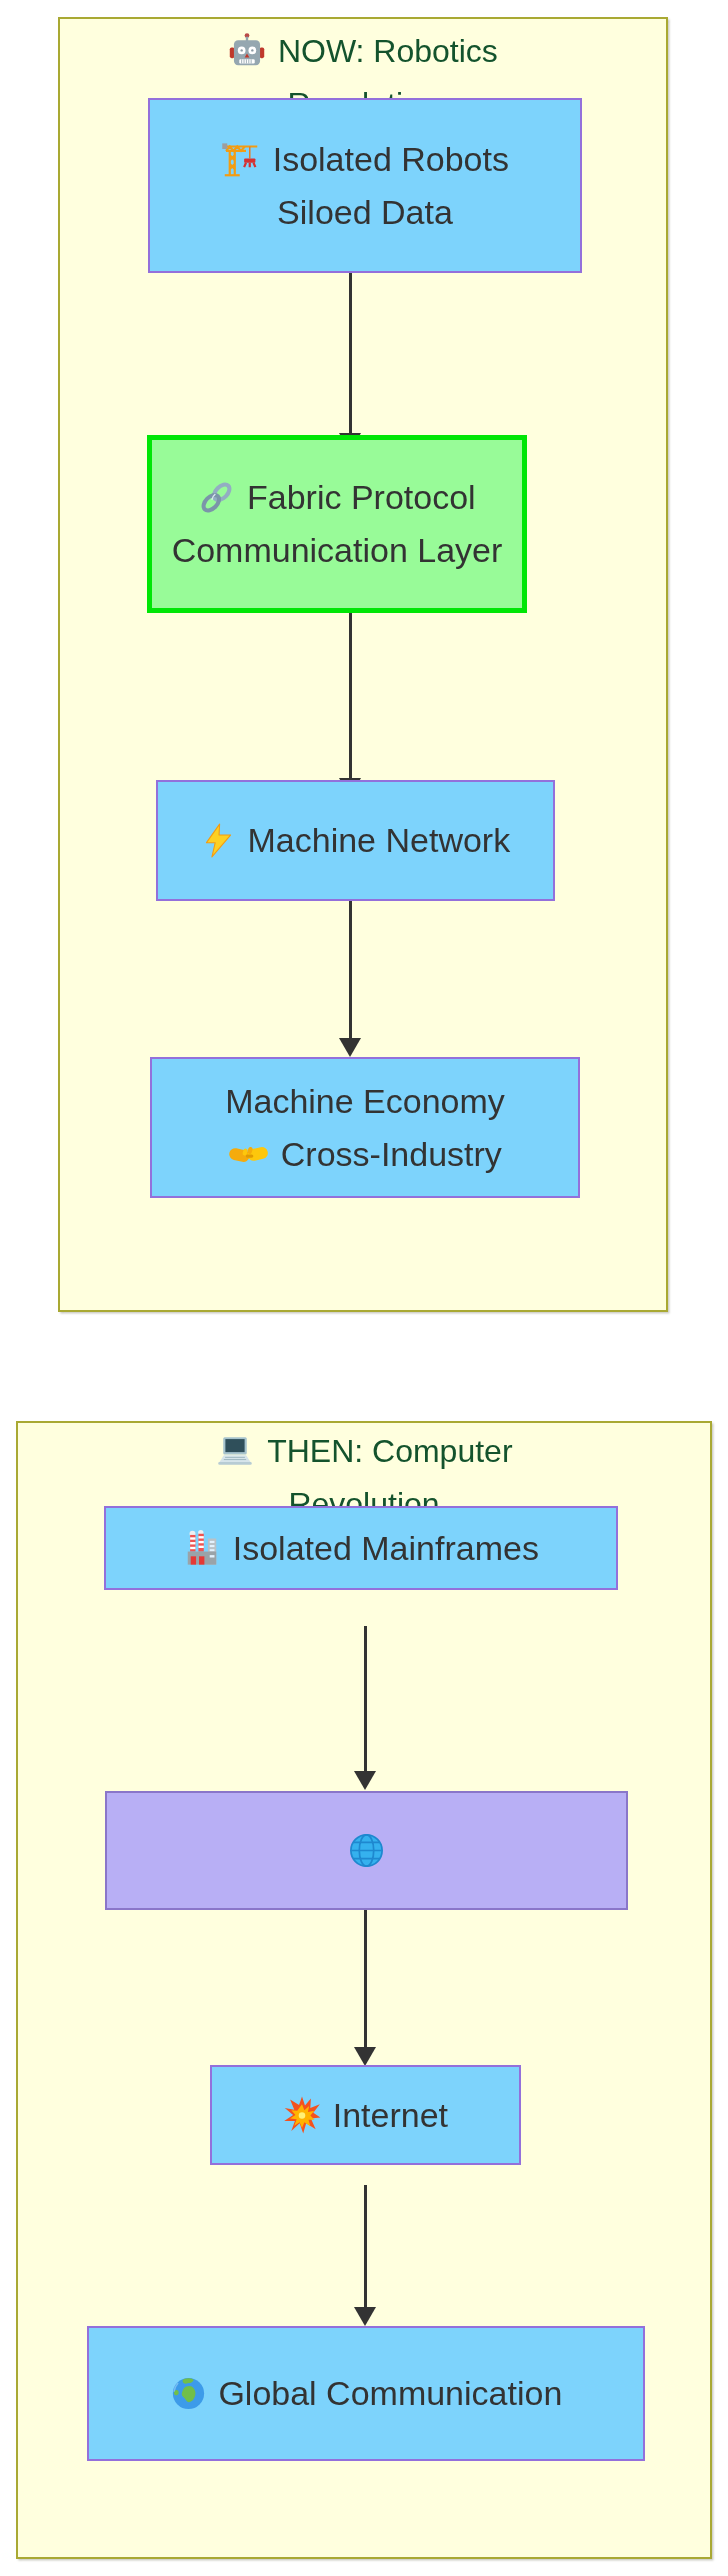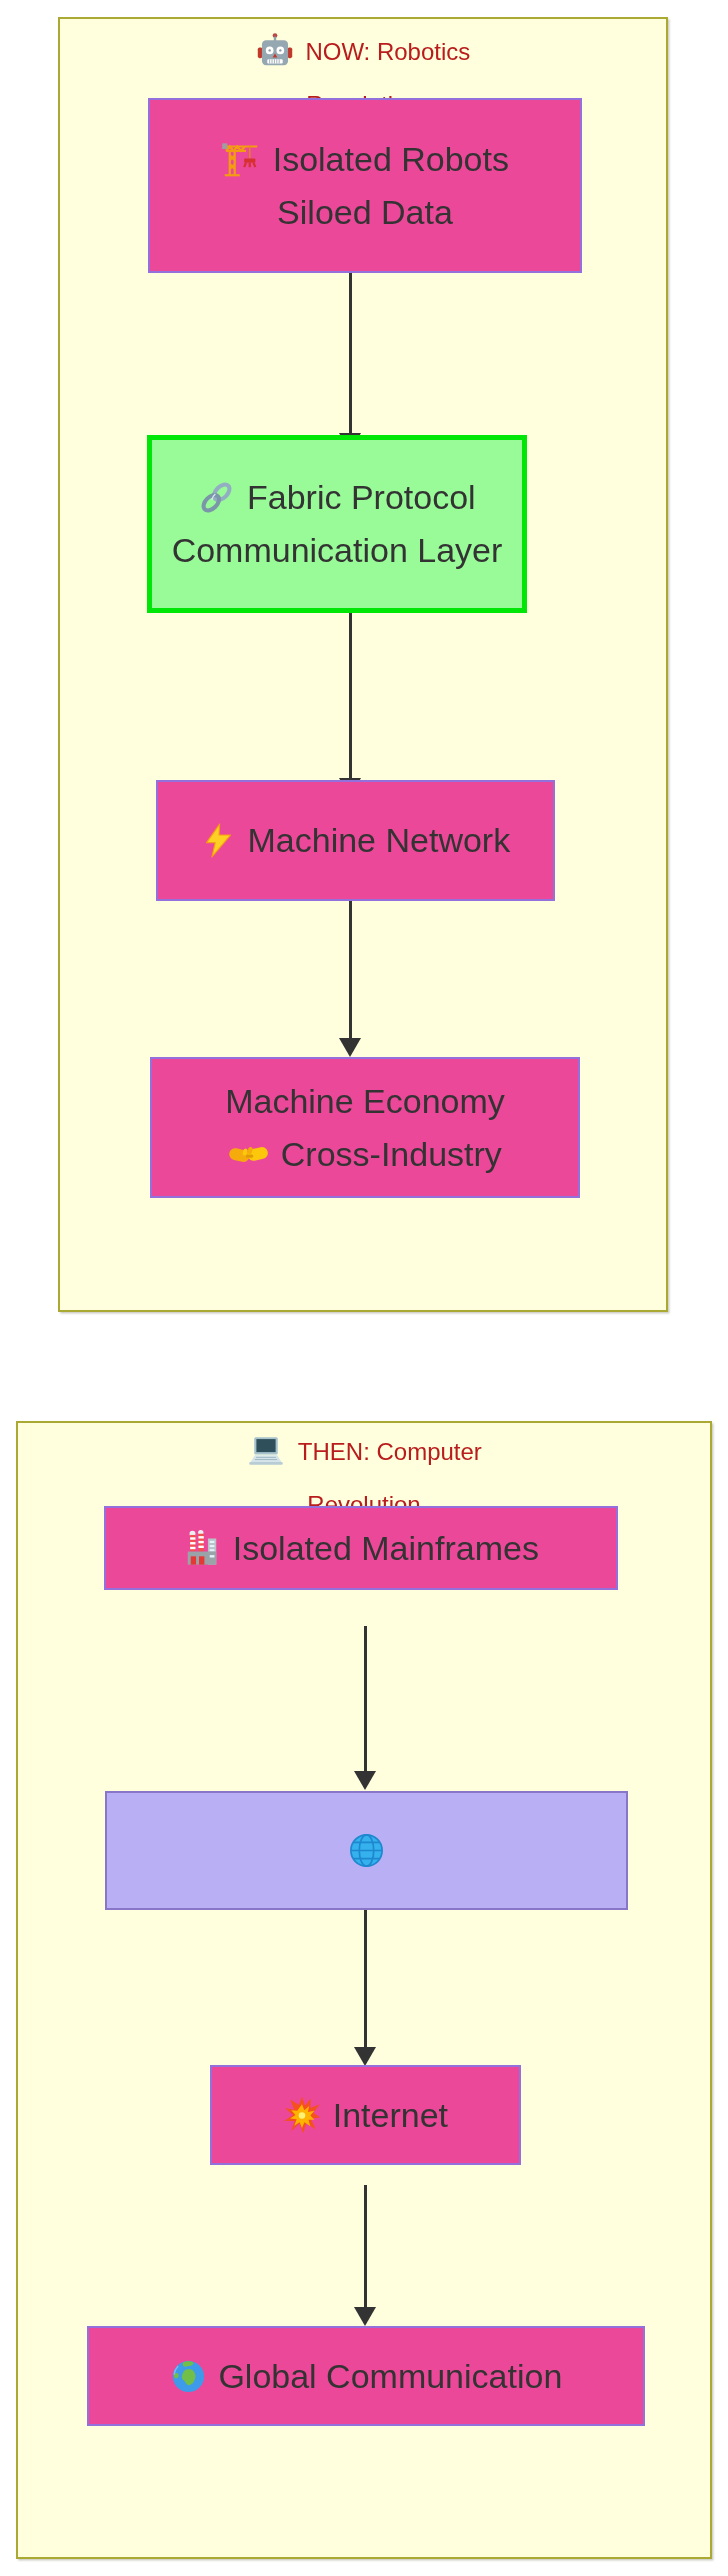--- a/index.html
+++ b/index.html
@@ -1,24 +1,24 @@
 <!DOCTYPE html>
 <html style="font-size:11.7px"><head>
 <meta charset="utf-8">
 <style>
   html,body{margin:0;padding:0;background:#ffffff;}
   .canvas{position:relative;width:729px;height:2576px;background:#ffffff;
           font-family:"Liberation Sans",sans-serif;color:#333333;overflow:hidden;}
   .cluster{position:absolute;background:#ffffde;border:2.2px solid #a9a933;
            box-sizing:border-box;box-shadow:1.5px 2.2px 2.2px rgba(120,120,100,.45);}
   .cluster-title{position:absolute;left:0;right:0;text-align:center;z-index:1;
-                 font-size:24px;line-height:53px;color:#b91c1c;}
+                 font-size:32px;line-height:53px;color:#14532d;}
   .title-line{display:flex;align-items:center;justify-content:center;gap:11.7px;height:53px;}
   .title-line2{height:53px;line-height:53px;}
-  .node{position:absolute;z-index:2;background:#ec4899;border:2.2px solid #9370db;
+  .node{position:absolute;z-index:2;background:#7dd3fc;border:2.2px solid #9370db;
         box-sizing:border-box;display:flex;flex-direction:column;align-items:center;
         justify-content:center;font-size:34px;line-height:53px;}
   .node-line{display:flex;align-items:center;justify-content:center;gap:11.7px;height:53px;}
   .node.green{background:#98fb98;border:5.9px solid #00e606;}
   .node.purple{background:#b8aff5;border:2.2px solid #8a76c9;}
   .arrow{position:absolute;width:29px;z-index:2;}
   .arrow .shaft{position:absolute;top:0;bottom:14.7px;left:50%;width:2.9px;margin-left:-1.5px;background:#333333;}
   .arrow .head{position:absolute;bottom:0;left:50%;margin-left:-11.7px;width:0;height:0;
                border-left:11.7px solid transparent;border-right:11.7px solid transparent;
                border-top:19px solid #333333;}
@@ -213,21 +213,21 @@
         </span>
         <span>Internet</span>
       </div>
     </div>
 
     <div class="arrow" style="left:333px;top:762px;height:141px;">
       <div class="shaft"></div>
         <div class="head"></div>
     </div>
 
-    <div class="node" style="left:69px;top:903px;width:558px;height:100px;">
+    <div class="node" style="left:69px;top:903px;width:558px;height:135px;">
       <div class="node-line">
         <span class="icon">
           <svg viewBox="0 0 64 64" width="37" height="37">
             <circle cx="32" cy="32" r="27" fill="#3d9be9"></circle>
             <path d="M28 20 q9 -3 13 3 q5 7 2 14 q-2 6 -7 9 q-5 3 -8 -2 q-2 -4 -5 -6 q-4 -3 -2 -8 q2 -8 7 -10 Z" fill="#71bf49"></path>
             <path d="M24 7 q10 -3 17 1 q-2 6 -9 6 q-8 3 -10 -2 q-1 -3 2 -5 Z" fill="#71bf49"></path>
             <path d="M10 26 q4 -1 5 3 q1 4 -3 6 q-4 1 -5 -3 q-1 -4 3 -6 Z" fill="#71bf49"></path>
             <path d="M14 14 a27 27 0 0 0 -7 15" stroke="#8ecbf5" stroke-width="2.5" fill="none" opacity="0.7"></path>
           </svg>
         </span>

